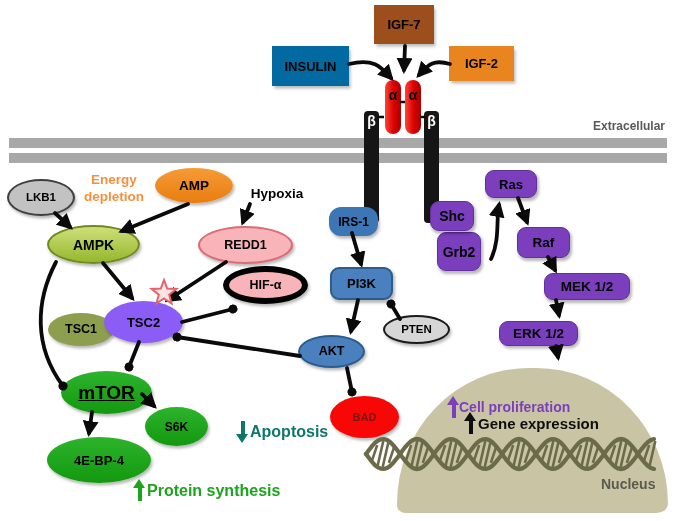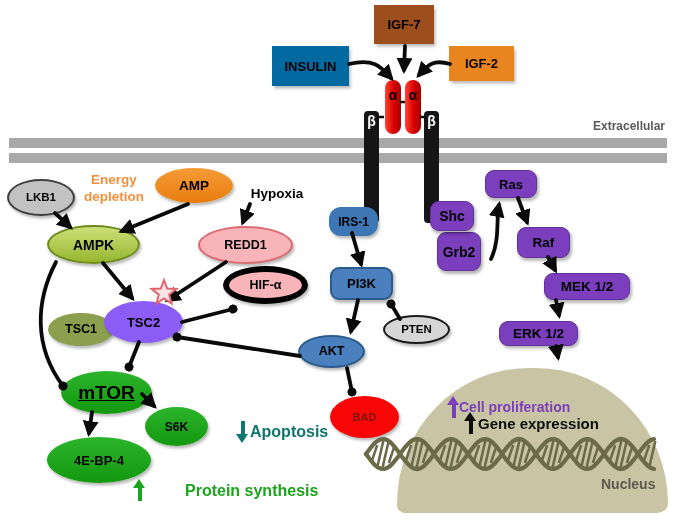--- a/index.html
+++ b/index.html
@@ -57,21 +57,21 @@
   #mek{left:544px;top:273px;width:86px;height:27px;font-size:13.5px;}
   #erk{left:499px;top:321px;width:79px;height:25px;font-size:13.5px;}
   
   #nucshape{position:absolute;left:397px;top:368px;width:271px;height:145px;background:#C9C5A4;
             border-radius:52% 52% 12px 9px / 100% 100% 10px 8px;z-index:1;}
   #cellprolif{position:absolute;left:447px;top:384px;color:#7B3FBE;font-size:14px;z-index:2;margin-top:12px;}
   #geneexp{position:absolute;left:464px;top:412px;color:#0d0d0d;font-size:15px;z-index:2;}
   #nuclabel{position:absolute;left:601px;top:476px;color:#5A5A50;font-size:14px;z-index:2;}
   
   .anno{position:absolute;display:flex;align-items:center;z-index:2;}
-  #protsyn{left:133px;top:479px;color:#1CA41C;font-size:16px;gap:38px;}
+  #protsyn{left:133px;top:479px;color:#1CA41C;font-size:16px;}
   #apopt{left:236px;top:420px;color:#0f766e;font-size:16px;}
   .barr{position:relative;display:inline-block;width:13px;height:23px;margin-right:1px;flex:none;}
   .barr .shaft{position:absolute;left:4.5px;width:4.5px;background:currentColor;}
   .barr .head{position:absolute;left:0;width:0;height:0;}
   .barr.up .shaft{top:7px;height:15px;}
   .barr.up .head{top:0;border-left:6.5px solid transparent;border-right:6.5px solid transparent;
                  border-bottom:9px solid currentColor;}
   .barr.down .shaft{top:1px;height:15px;}
   .barr.down .head{bottom:0;border-left:6.5px solid transparent;border-right:6.5px solid transparent;
                    border-top:9px solid currentColor;}

